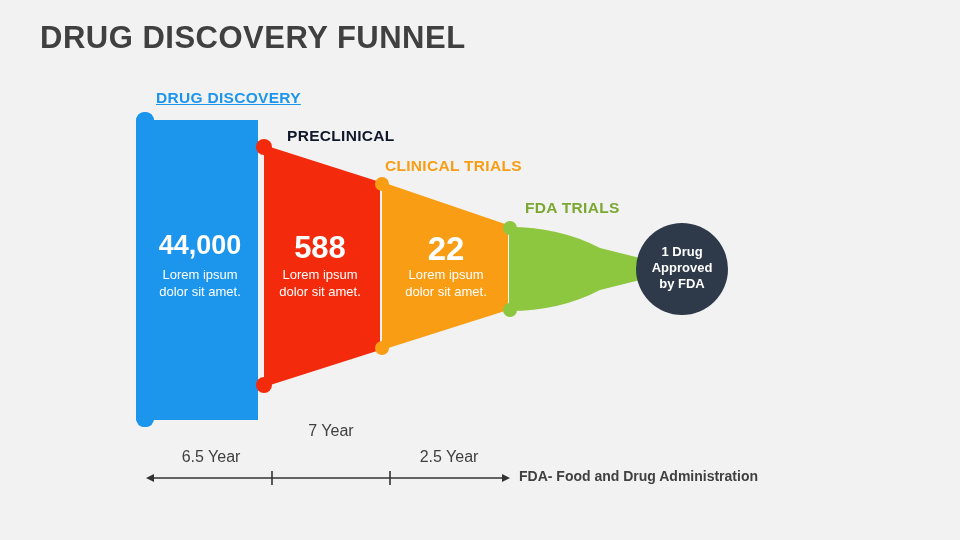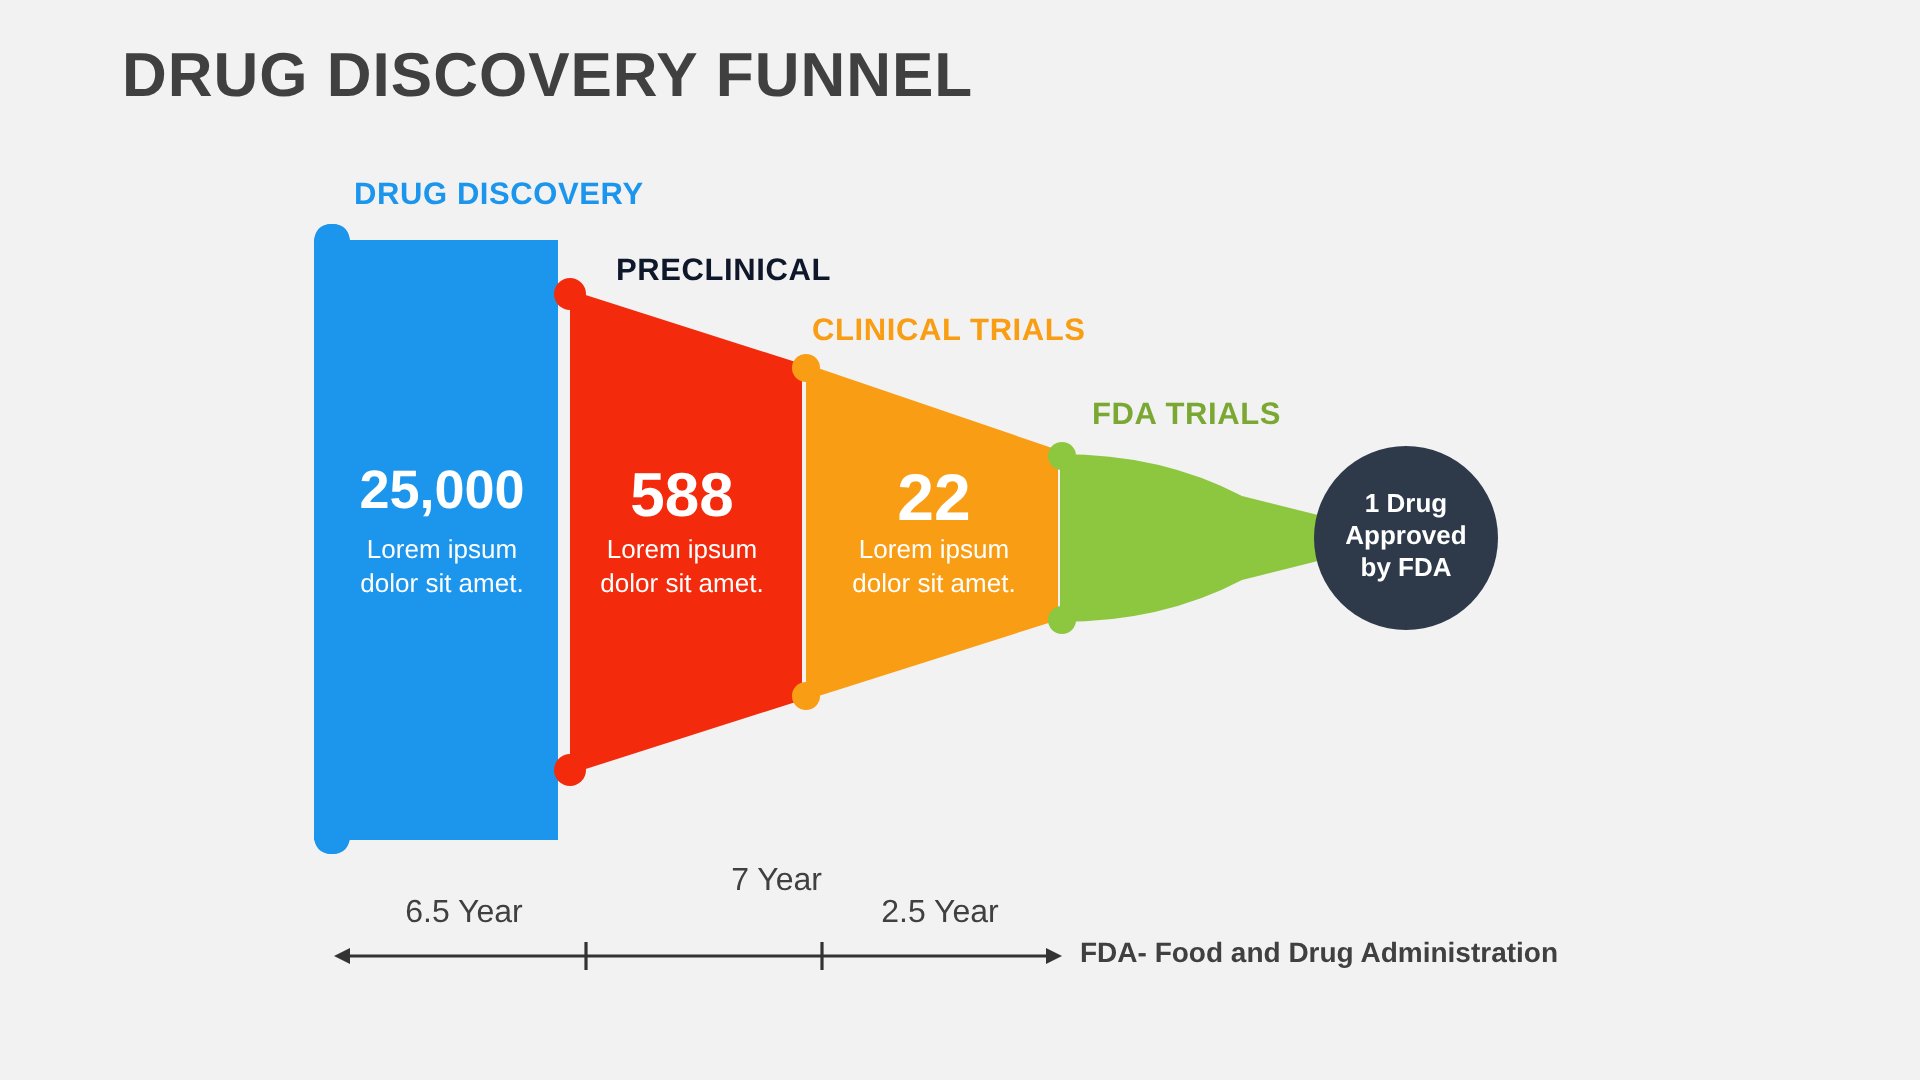--- a/index.html
+++ b/index.html
@@ -11,21 +11,20 @@
     height: 540px;
     background: #f2f2f2;
     font-family: "Liberation Sans", sans-serif;
     overflow: hidden;
     position: relative;
   }
   #slide {
     position: relative;
     width: 859px;
     height: 540px;
-    margin-left: 21px;
   }
   #title {
     position: absolute;
     left: 40px;
     top: 20px;
     font-size: 31px;
     font-weight: bold;
     color: #404040;
     letter-spacing: 0.5px;
   }
@@ -111,26 +110,26 @@
 
     <circle cx="682" cy="269" r="46" fill="#2e3a4a"></circle>
 
     <line x1="148" y1="478" x2="508" y2="478" stroke="#333333" stroke-width="1.6"></line>
     <polygon points="146,478 154,474 154,482" fill="#333333"></polygon>
     <polygon points="510,478 502,474 502,482" fill="#333333"></polygon>
     <line x1="272" y1="471" x2="272" y2="485" stroke="#333333" stroke-width="1.6"></line>
     <line x1="390" y1="471" x2="390" y2="485" stroke="#333333" stroke-width="1.6"></line>
   </svg>
 
-  <div class="stage-label" style="left:156px; top:89px; color:#1c95ed;">DRUG DISCOVERY</div>
+  <div class="stage-label" style="left:156px; top:89px; color:#1c95ed;text-decoration:underline;">DRUG DISCOVERY</div>
   <div class="stage-label" style="left:287px; top:127px; color:#0f172a;">PRECLINICAL</div>
   <div class="stage-label" style="left:385px; top:157px; color:#f99d14;">CLINICAL TRIALS</div>
   <div class="stage-label" style="left:525px; top:199px; color:#7aa832;">FDA TRIALS</div>
 
-  <div class="stage-value" style="left:136px; top:230px; width:128px; font-size:27px;">25,000</div>
+  <div class="stage-value" style="left:136px; top:230px; width:128px; font-size:27px;">44,000</div>
   <div class="stage-value" style="left:258px; top:230px; width:124px; font-size:31px;">588</div>
   <div class="stage-value" style="left:384px; top:230px; width:124px; font-size:33px;">22</div>
 
   <div class="stage-desc" style="left:136px; top:266px; width:128px;">
     <div>Lorem ipsum</div>
     <div>dolor sit amet.</div>
   </div>
   <div class="stage-desc" style="left:258px; top:266px; width:124px;">
     <div>Lorem ipsum</div>
     <div>dolor sit amet.</div>
@@ -140,18 +139,18 @@
     <div>dolor sit amet.</div>
   </div>
 
   <div class="circle-text" style="left:632px; top:244px; width:100px;">
     <div>1 Drug</div>
     <div>Approved</div>
     <div>by FDA</div>
   </div>
 
   <div class="duration" style="left:150px; top:448px; width:122px;">6.5 Year</div>
-  <div class="duration" style="left:272px; top:432px; width:118px;text-align:right;">7 Year</div>
+  <div class="duration" style="left:272px; top:422px; width:118px;">7 Year</div>
   <div class="duration" style="left:390px; top:448px; width:118px;">2.5 Year</div>
 
   <div class="footnote" style="left:519px; top:468px;">FDA- Food and Drug Administration</div>
 
 </div>
 
 </body></html>

